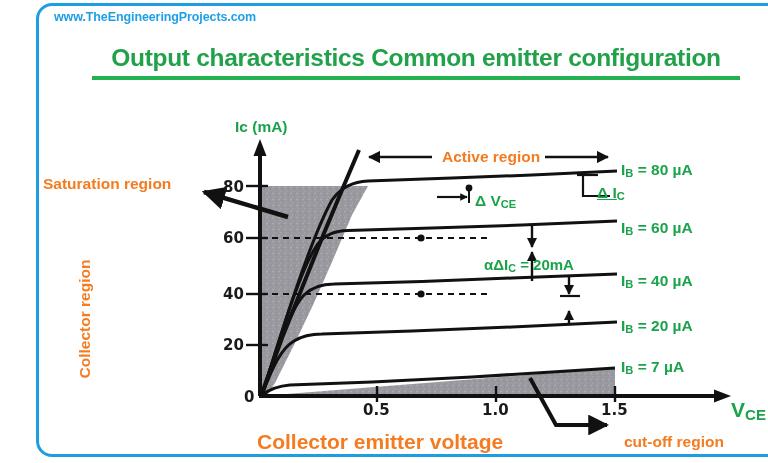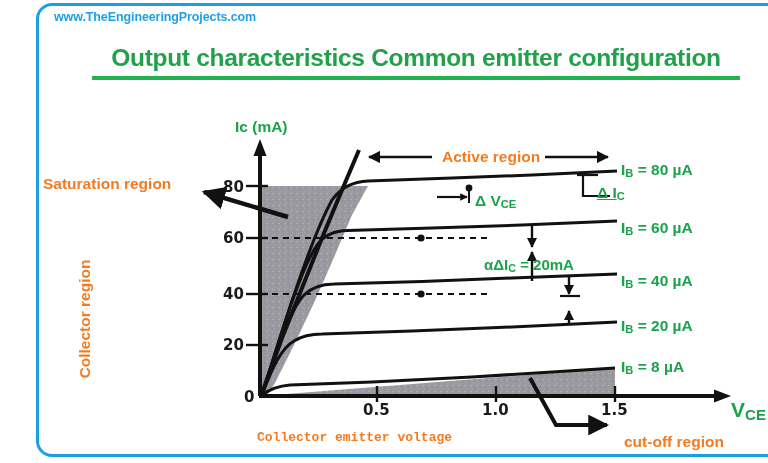--- a/index.html
+++ b/index.html
@@ -116,22 +116,21 @@
   #lbl-collector-region {
     left: -27px; top: 310px;
     width: 160px;
     text-align: center;
     font-size: 15.5px;
     transform: rotate(-90deg);
     transform-origin: 50% 50%;
   }
   #lbl-collector-emitter {
     left: 225px; top: 430px;
-    font-size: 13px;
-    font-family: Liberation Mono, monospace;
+    font-size: 21px;
   }
   #lbl-dvce {
     left: 443px; top: 192px;
     font-size: 15.5px;
   }
   #lbl-dic {
     left: 565px; top: 184px;
     font-size: 15.5px;
   }
   #lbl-adic {
@@ -284,16 +283,16 @@
   <div class="lbl green curvelbl" id="curve-lbl-60">
     <span>I</span><span class="sub">B</span><span> = 60 µA</span>
   </div>
   <div class="lbl green curvelbl" id="curve-lbl-40">
     <span>I</span><span class="sub">B</span><span> = 40 µA</span>
   </div>
   <div class="lbl green curvelbl" id="curve-lbl-20">
     <span>I</span><span class="sub">B</span><span> = 20 µA</span>
   </div>
   <div class="lbl green curvelbl" id="curve-lbl-0">
-    <span>I</span><span class="sub">B</span><span> = 8 µA</span>
+    <span>I</span><span class="sub">B</span><span> = 7 µA</span>
   </div>
 
 </div>
 
 </body></html>

